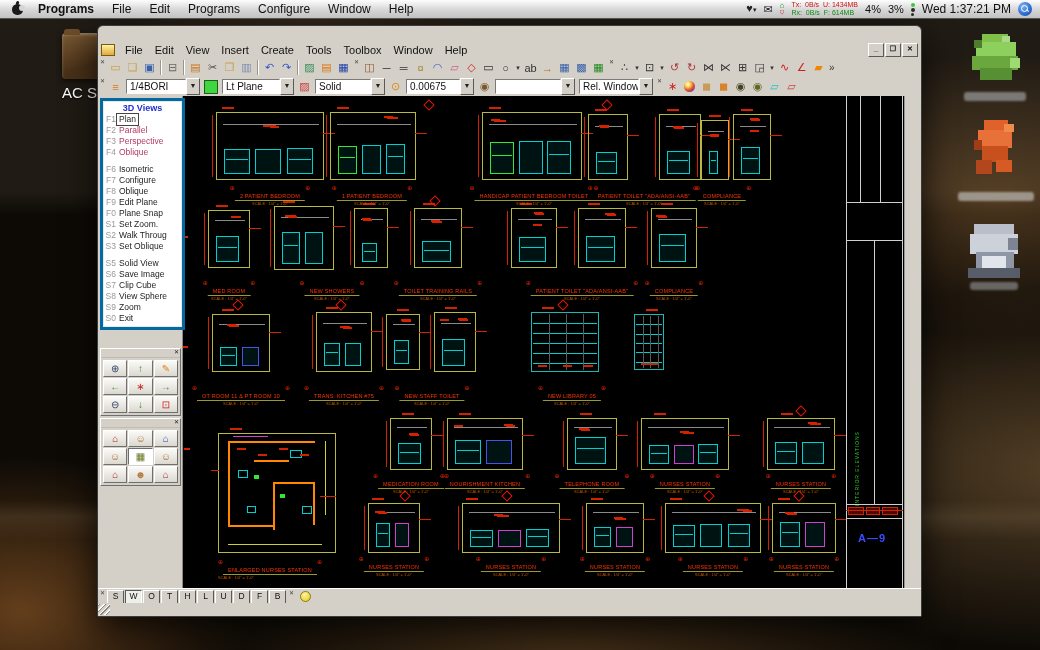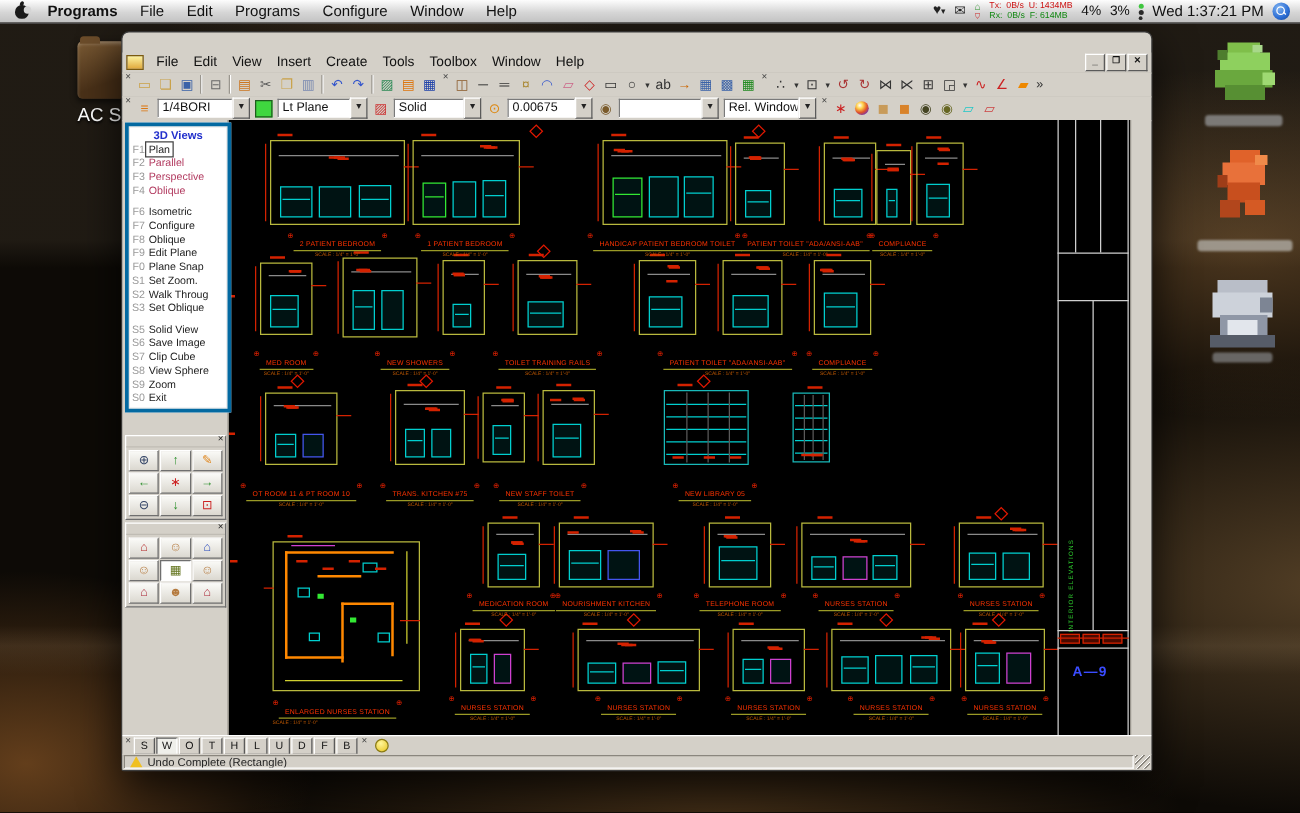--- a/index.html
+++ b/index.html
@@ -988,20 +988,16 @@
           <span class="tab">U</span>
           <span class="tab">D</span>
           <span class="tab">F</span>
           <span class="tab">B</span>
         </span>
       <span class="tb-x">✕</span>
       <span class="bulb"></span>
     </div>
 
     <div class="statusbar">
-      <div class="spanel two">
-        <span class="ico-warn"></span>
-        <span>Undo Complete (Rectangle)</span>
-      </div>
       <div class="grip"></div>
     </div>
   </div>
 </div>
 
 </body></html>

